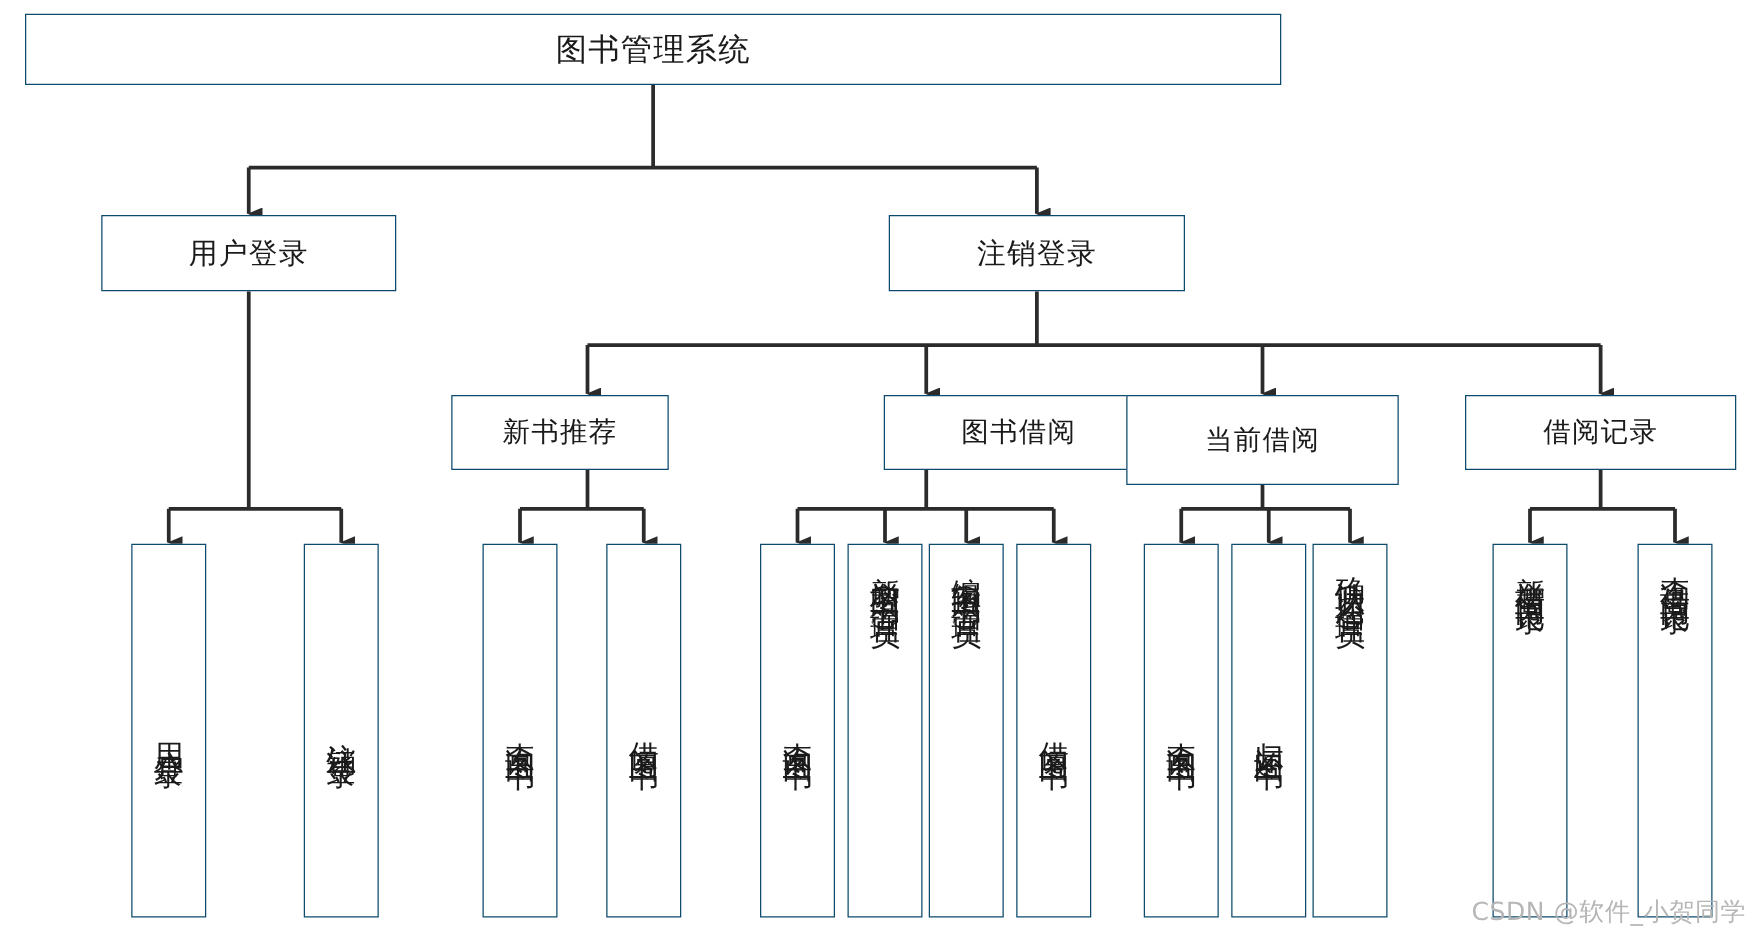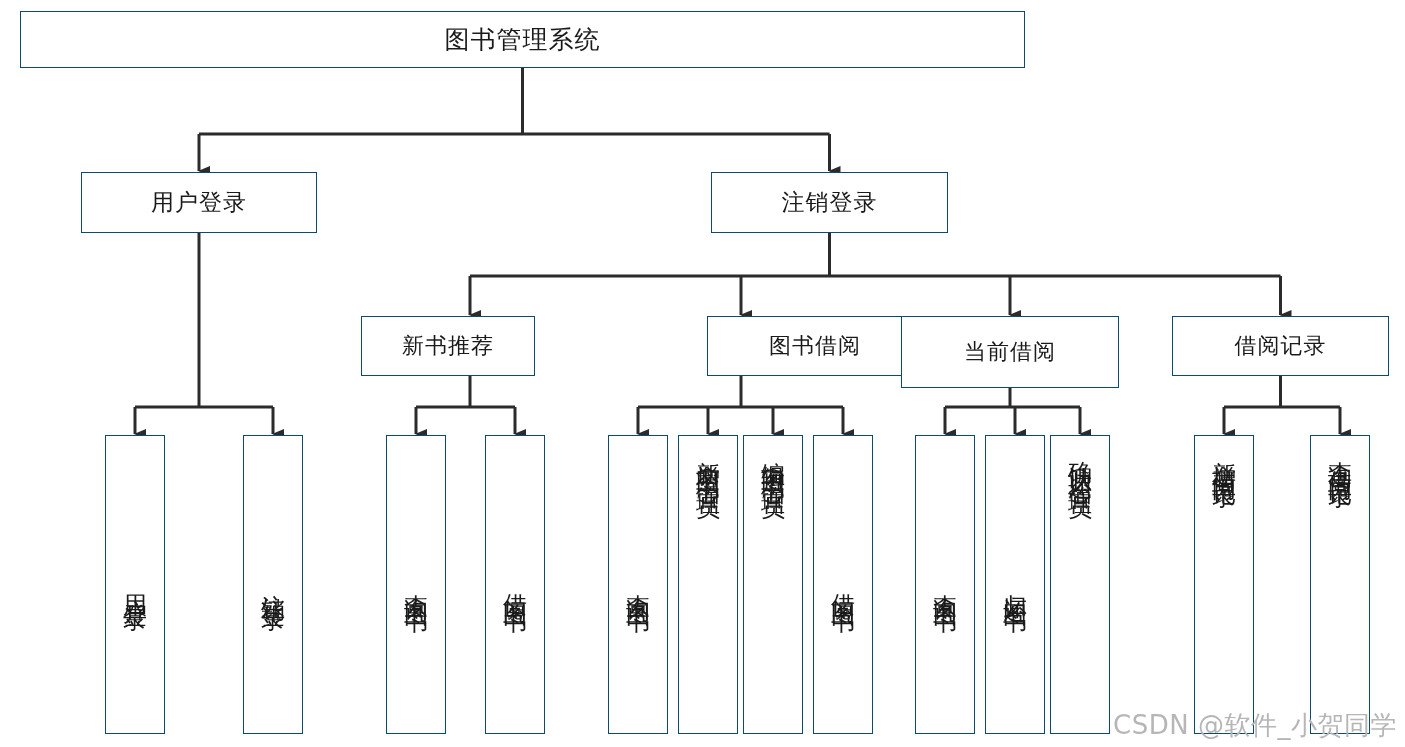--- a/index.html
+++ b/index.html
@@ -61,21 +61,21 @@
     display: block;
   }
   .node.leaf.center-text {
     align-items: center;
     padding-top: 0;
   }
   .watermark {
     position: absolute;
     right: 8px;
     bottom: 4px;
-    font-size: 26px;
+    font-size: 20px;
     color: #b6b6b6;
     z-index: 5;
     white-space: nowrap;
     letter-spacing: 0.5px;
   }
 </style>
 </head>
 <body>
 
 <div id="canvas">

